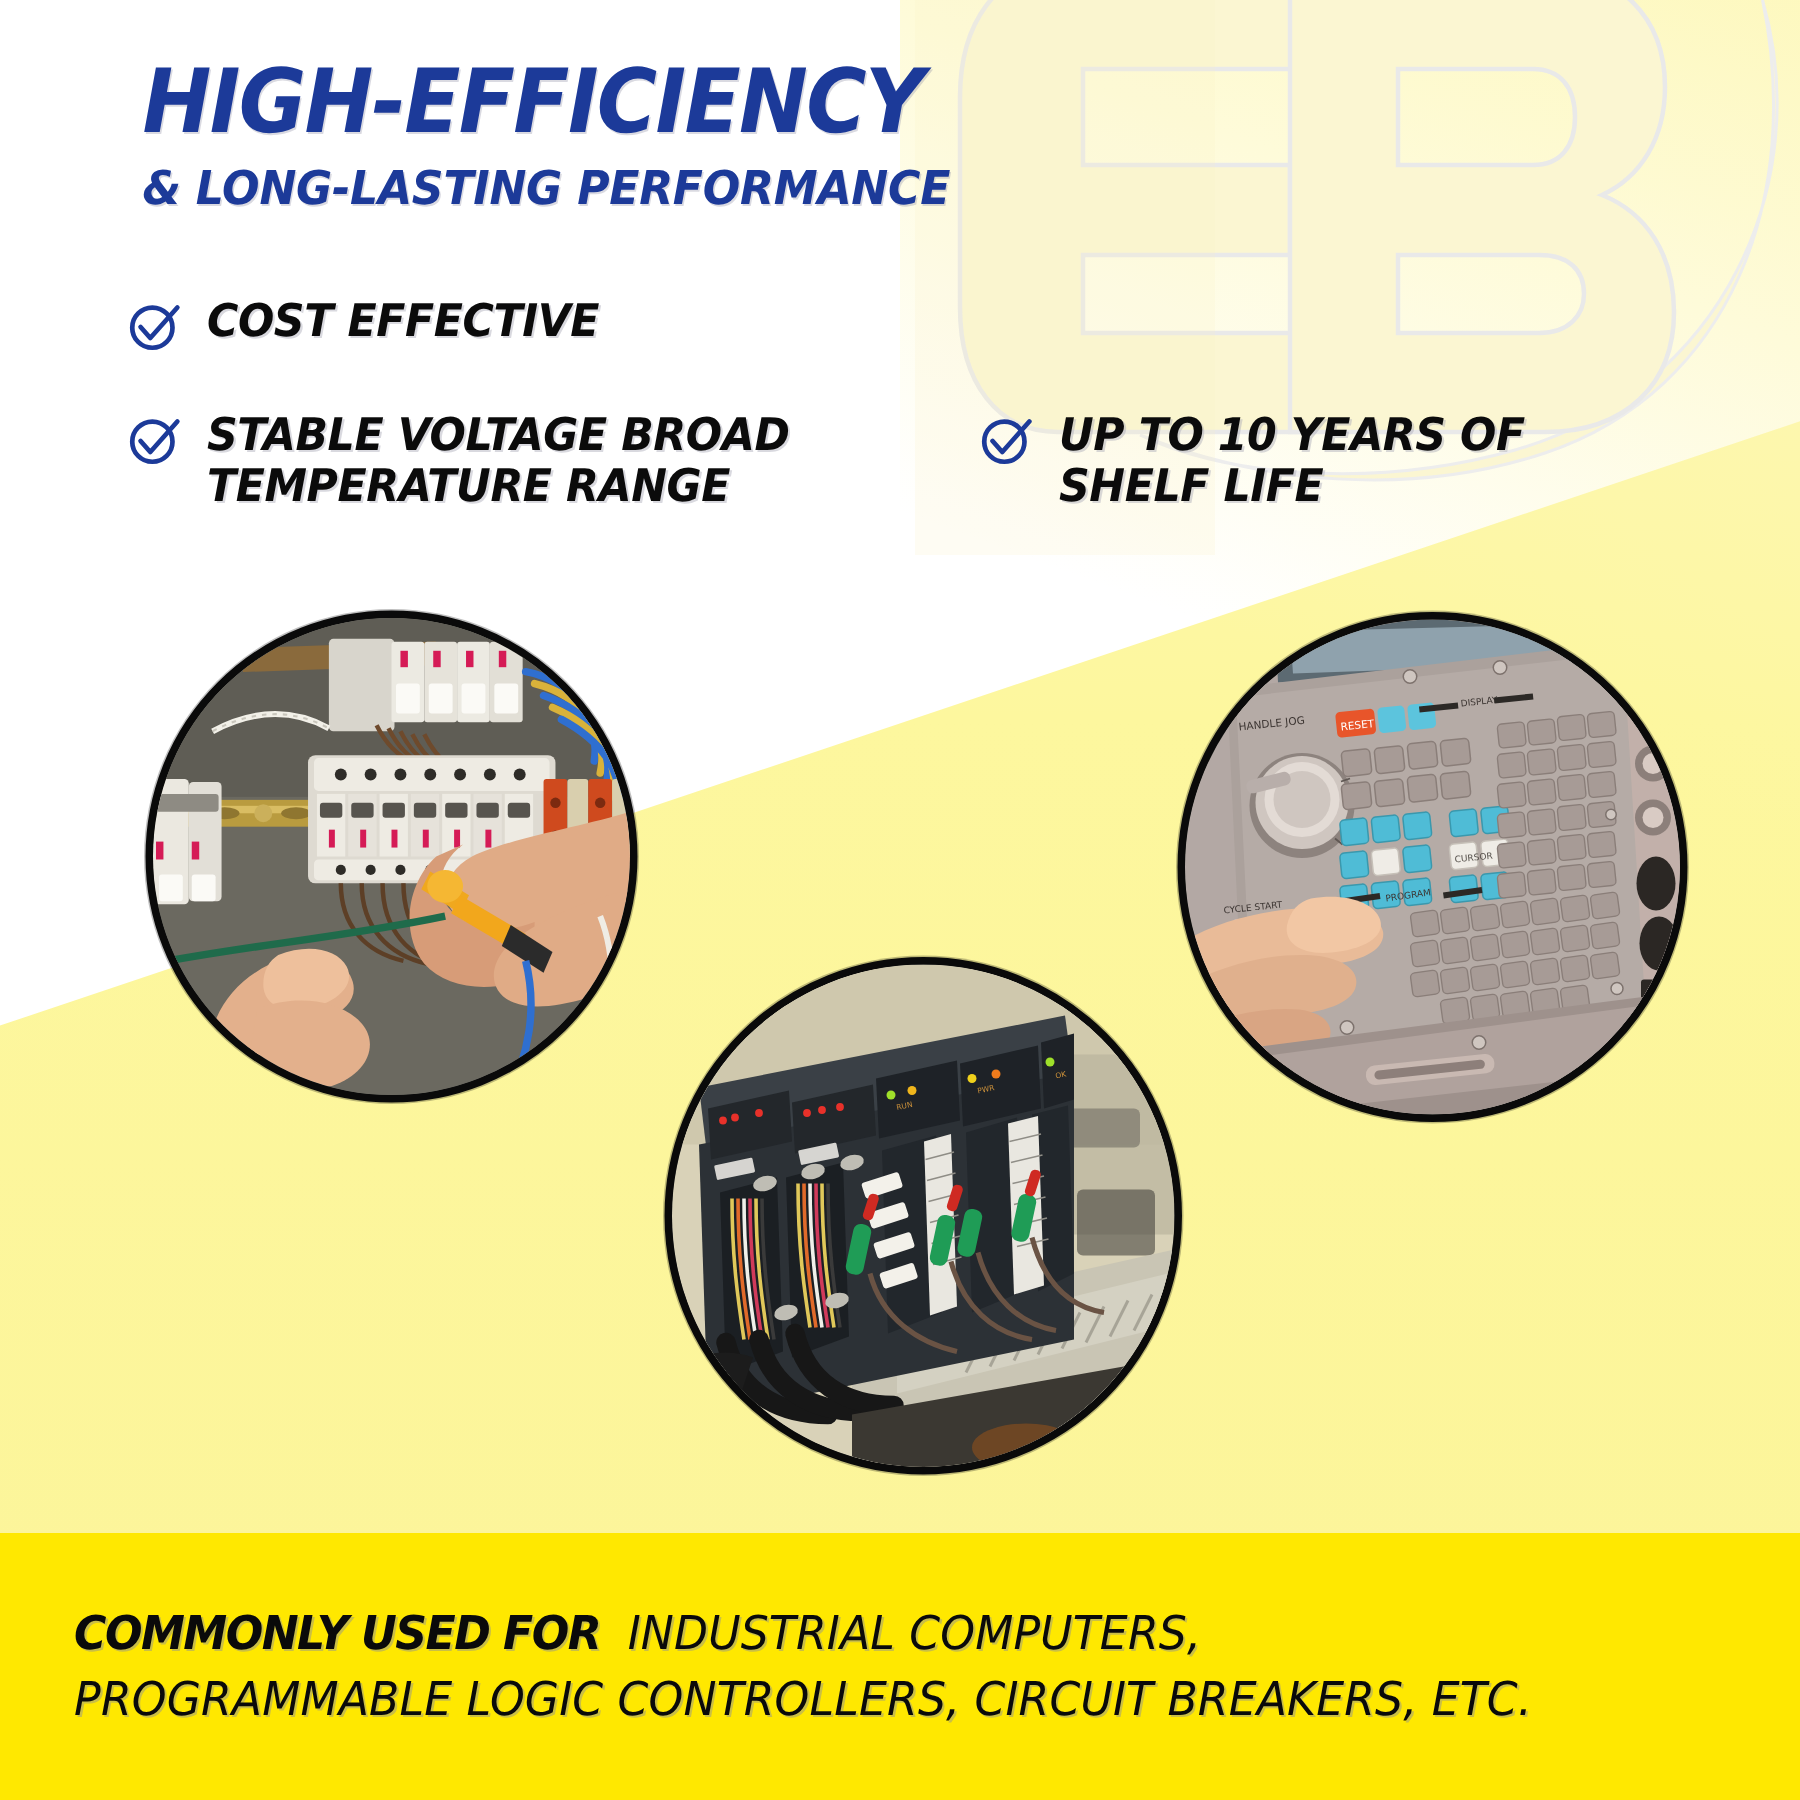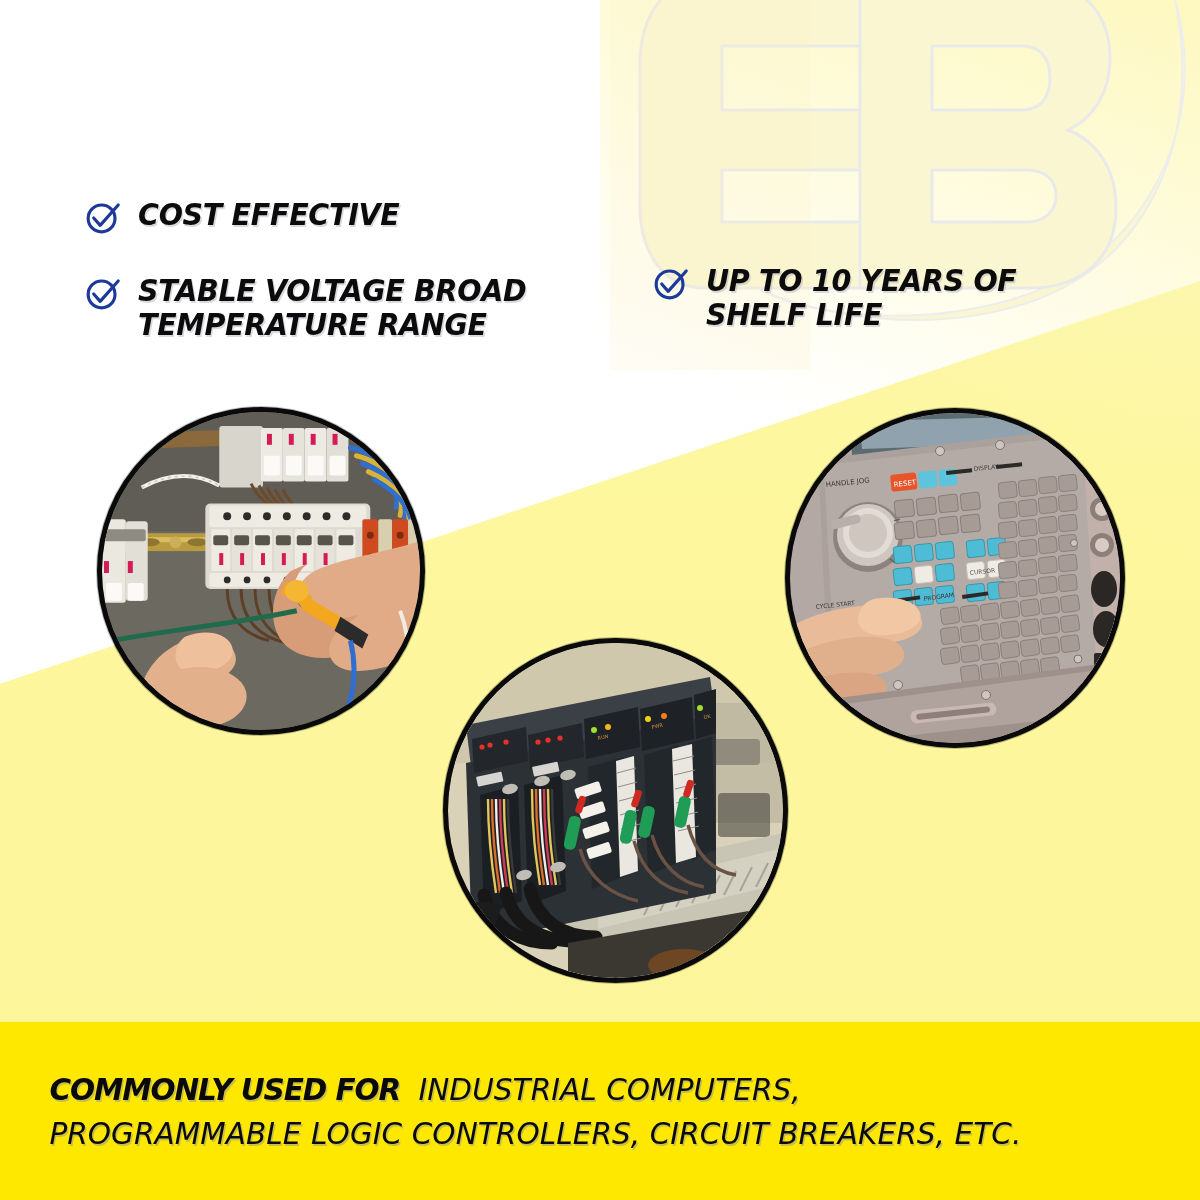--- a/index.html
+++ b/index.html
@@ -58,21 +58,21 @@
     white-space:nowrap;
     text-shadow:1px 1px 0 rgba(150,150,170,.35);
   }
 
   
   .bullets{position:absolute;left:0;top:192px;width:1200px;height:180px;}
   .bullet{position:absolute;display:flex;align-items:flex-start;gap:17px;}
   .b-c1r1{left:84px;top:6px;width:520px;}
   .b-c1r2{left:84px;top:82px;width:540px;}
   .b-c2r1{left:652px;top:6px;width:480px;}
-  .b-c2r2{left:652px;top:72px;width:470px;}
+  .b-c2r2{left:652px;top:82px;width:470px;}
 
   .check-icon{flex:0 0 auto;width:37px;height:37px;margin-top:1px;}
   .check-icon svg{width:37px;height:37px;display:block;}
 
   .bullet-label{
     font-family:"DejaVu Sans", sans-serif;
     font-weight:700;font-style:italic;
     font-size:30px;line-height:1.12;
     letter-spacing:-0.3px;
     color:#0b0b0b;
@@ -138,20 +138,24 @@
       <path d="M250 10 L420 10 C470 10 500 42 500 88 C500 122 484 148 458 160 C488 172 506 200 506 238 C506 286 474 318 420 318 L250 318 Z
                M322 76 L322 140 L412 140 C430 140 440 128 440 108 C440 88 430 76 412 76 Z
                M322 200 L322 252 L416 252 C436 252 446 240 446 226 C446 210 436 200 416 200 Z" fill="#fbf6d2" stroke="#e9e9e9" stroke-width="3" fill-rule="evenodd"></path>
 
       <g clip-path="url(#wmClipLeft)" opacity=".55">
         <rect x="0" y="0" width="200" height="400" fill="#f8f2c4" opacity=".35"></rect>
       </g>
     </svg>
   </div>
 
+  <div class="headline-block">
+    <h1 class="headline">HIGH-EFFICIENCY</h1>
+    <h2 class="subheadline">&amp; LONG-LASTING PERFORMANCE</h2>
+  </div>
 
   <div class="bullets">
 
     <div class="bullet b-c1r1">
       <span class="check-icon">
         <svg viewBox="0 0 40 40" xmlns="http://www.w3.org/2000/svg">
           <circle cx="19" cy="21" r="14.5" fill="none" stroke="#1c3a99" stroke-width="3.4"></circle>
           <path d="M10.5 20.5 L17.5 28.5 L37 6.5" fill="none" stroke="#1c3a99" stroke-width="3.4" stroke-linecap="round" stroke-linejoin="round"></path>
         </svg>
       </span>

